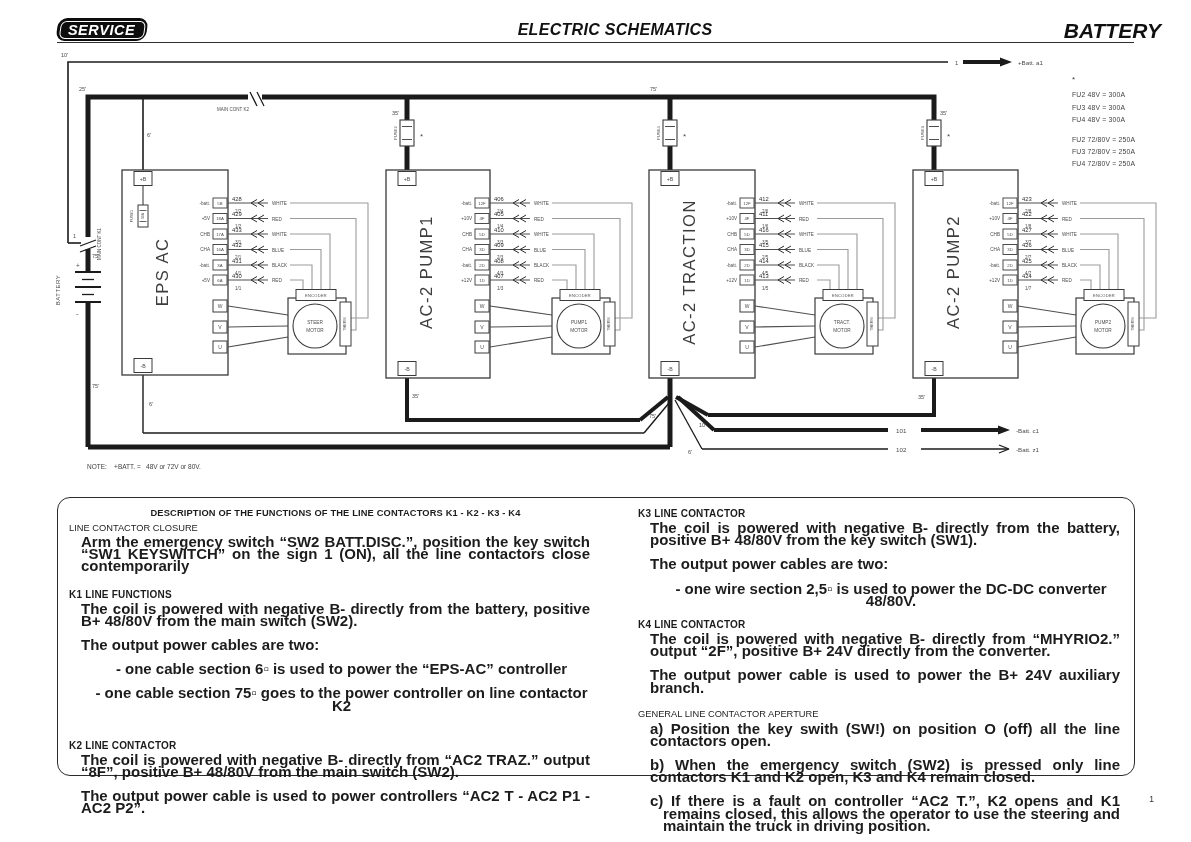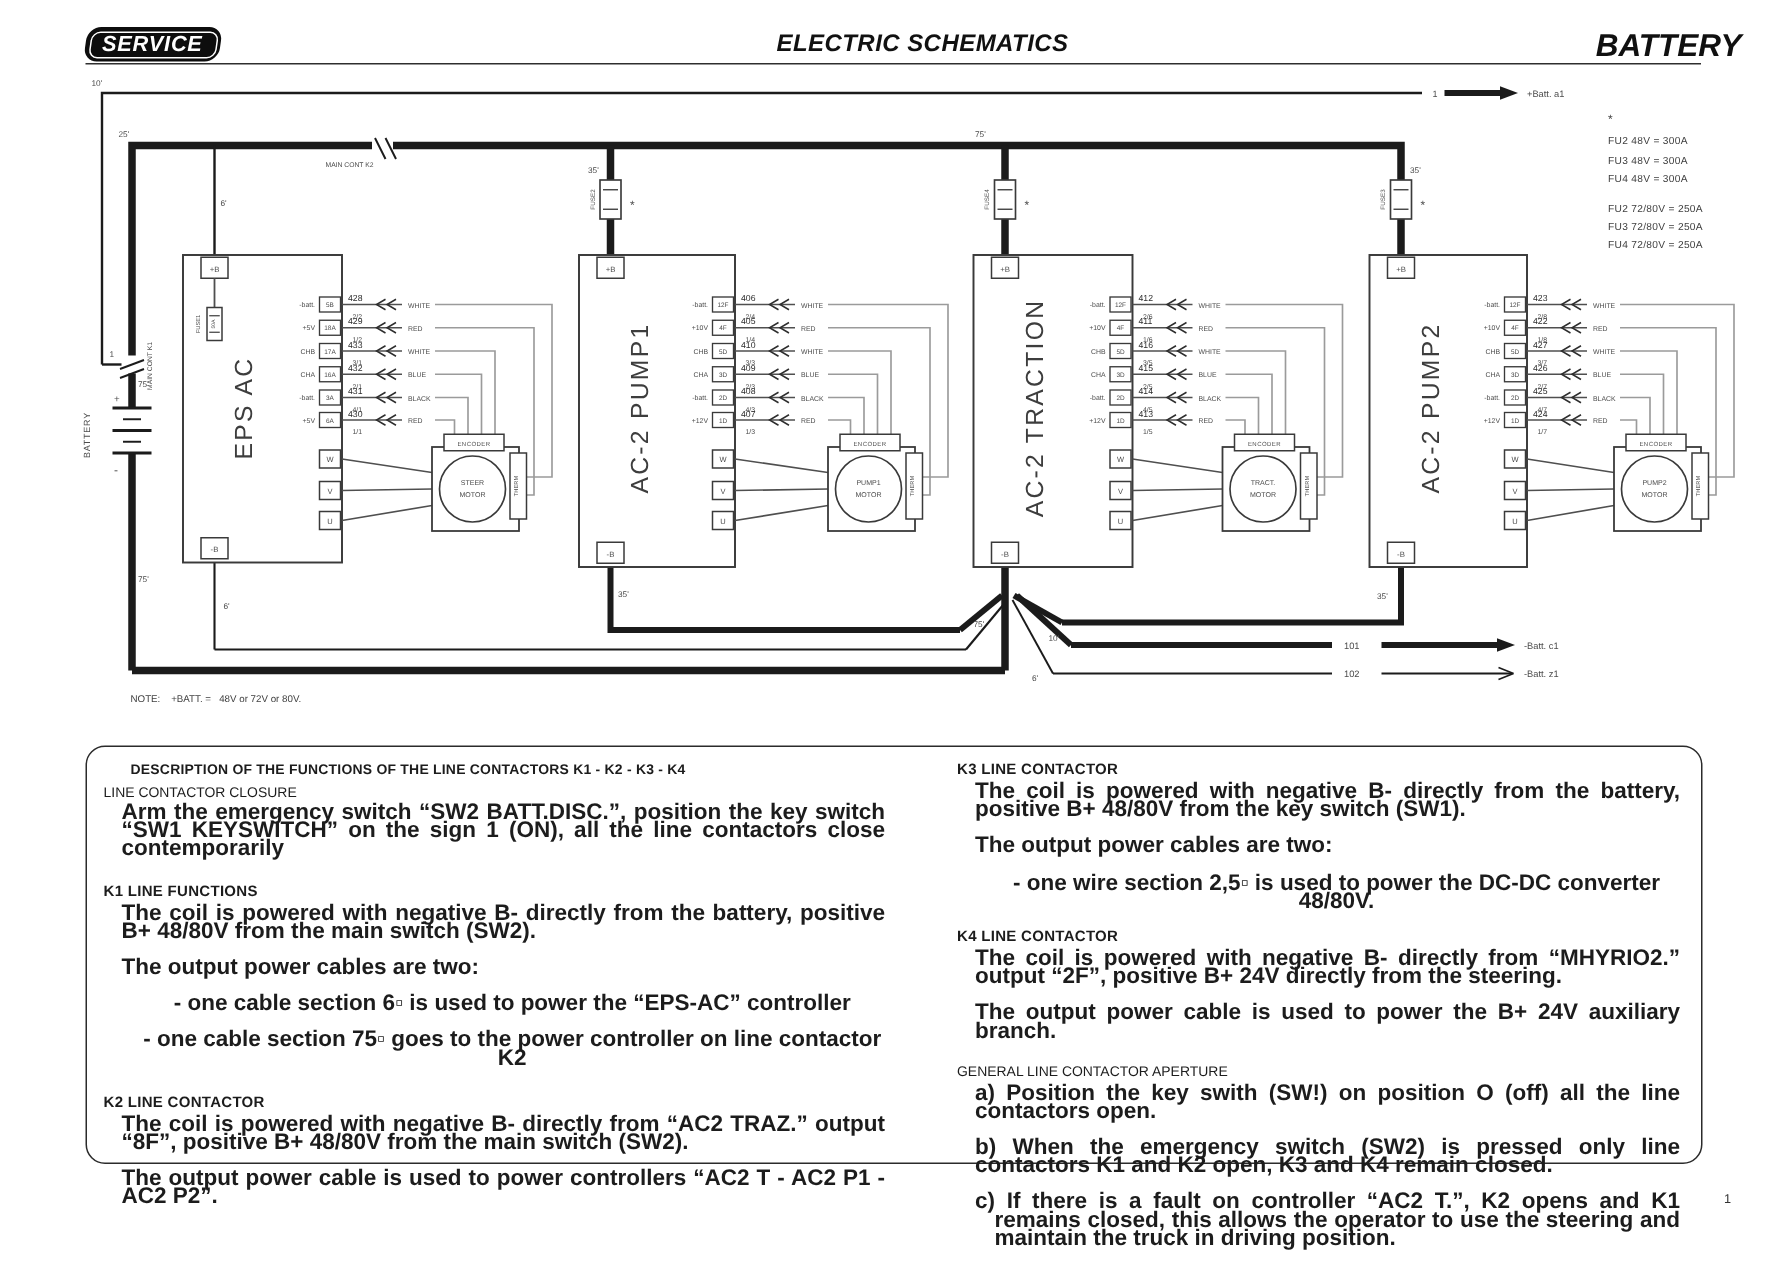--- a/index.html
+++ b/index.html
@@ -19,24 +19,24 @@
   .note{position:absolute;left:87px;top:463px;font-size:6.5px;color:#3f3f3f;white-space:pre;}
   .fuse-table{position:absolute;left:1072px;top:74px;font-size:6.8px;line-height:12.4px;color:#3f3f3f;letter-spacing:.2px;}
   .fuse-table .star{margin-bottom:3px;font-size:8px;}
   .fuse-table .gap{height:7px;}
   
   .panel{position:absolute;left:57px;top:497px;width:1076px;height:277px;
          border:1.4px solid #2b2b2b;border-radius:13px;}
   .col{position:absolute;top:0;}
   .col-left{left:11px;width:533px;}
   .col-right{left:580px;width:494px;}
-  .h1{margin:10px 0 0 18px;font-size:9.3px;font-weight:700;letter-spacing:.15px;}
+  .h1{margin:10px 0 0 0;font-size:9.3px;font-weight:700;letter-spacing:.15px;text-align:center;}
   .sub{margin:5px 0 0 0;font-size:9.3px;}
   .h2{margin:16px 0 0 0;font-size:10px;font-weight:700;letter-spacing:.2px;}
-  .h2.big-gap{margin-top:18px;}
+  .h2.big-gap{margin-top:28px;}
   .h2.mt7{margin-top:7px;}
   .h2.mt10{margin-top:10px;}
   .p{margin:12px;font-size:15px;line-height:12.2px;text-align:justify;font-weight:bold;}
   .mt3{margin-top:3px;}
   .mt4{margin-top:3.8px;}
   .bullet{margin-top:5.5px;padding-left:12px;text-align:center;}
   .bullet.mt6{margin-top:6px;}
   .gen-h{margin:15px 0 0 0;font-size:9.3px;}
   .hang{padding-left:13px;text-indent:-13px;}
   .page-num{position:absolute;right:37px;top:794px;font-size:8.5px;color:#333;}
@@ -501,21 +501,21 @@
       <div class="h2 big-gap">K2 LINE CONTACTOR</div>
       <p class="p mt3">The coil is powered  with negative B- directly from “AC2 TRAZ.” output “8F”, positive B+ 48/80V from the main switch  (SW2).</p>
       <p class="p">The output power cable is used to power controllers “AC2 T - AC2 P1 - AC2 P2”.</p>
     </div>
     <div class="col col-right">
       <div class="h2 mt10">K3 LINE CONTACTOR</div>
       <p class="p mt3">The coil is powered  with negative B- directly from the battery, positive B+ 48/80V from the key switch (SW1).</p>
       <p class="p">The output power cables are two:</p>
       <p class="p bullet">- one wire section 2,5▫ is used to power the DC-DC converter 48/80V.</p>
       <div class="h2 mt7">K4 LINE CONTACTOR</div>
-      <p class="p mt3">The coil is powered  with negative B- directly from “MHYRIO2.” output “2F”, positive B+ 24V directly from the steering.</p>
+      <p class="p mt3">The coil is powered  with negative B- directly from “MHYRIO2.” output “2F”, positive B+ 24V directly from the converter.</p>
       <p class="p">The output power cable is used to power the B+ 24V auxiliary branch.</p>
       <div class="gen-h">GENERAL LINE CONTACTOR APERTURE</div>
       <p class="p mt4"><span>a)  Position the key swith (SW!) on position </span><b>O</b><span> (off) all the line contactors open.</span></p>
       <p class="p mt4">b)  When the emergency switch (SW2) is pressed only line contactors K1 and K2 open, K3 and K4 remain closed.</p>
       <p class="p hang">c)  If there is a fault on controller “AC2 T.”, K2 opens and K1 remains closed, this allows the operator to use the steering and maintain the truck in driving position.</p>
     </div>
   </div>
 
   <div class="page-num">1</div>
 </div>

